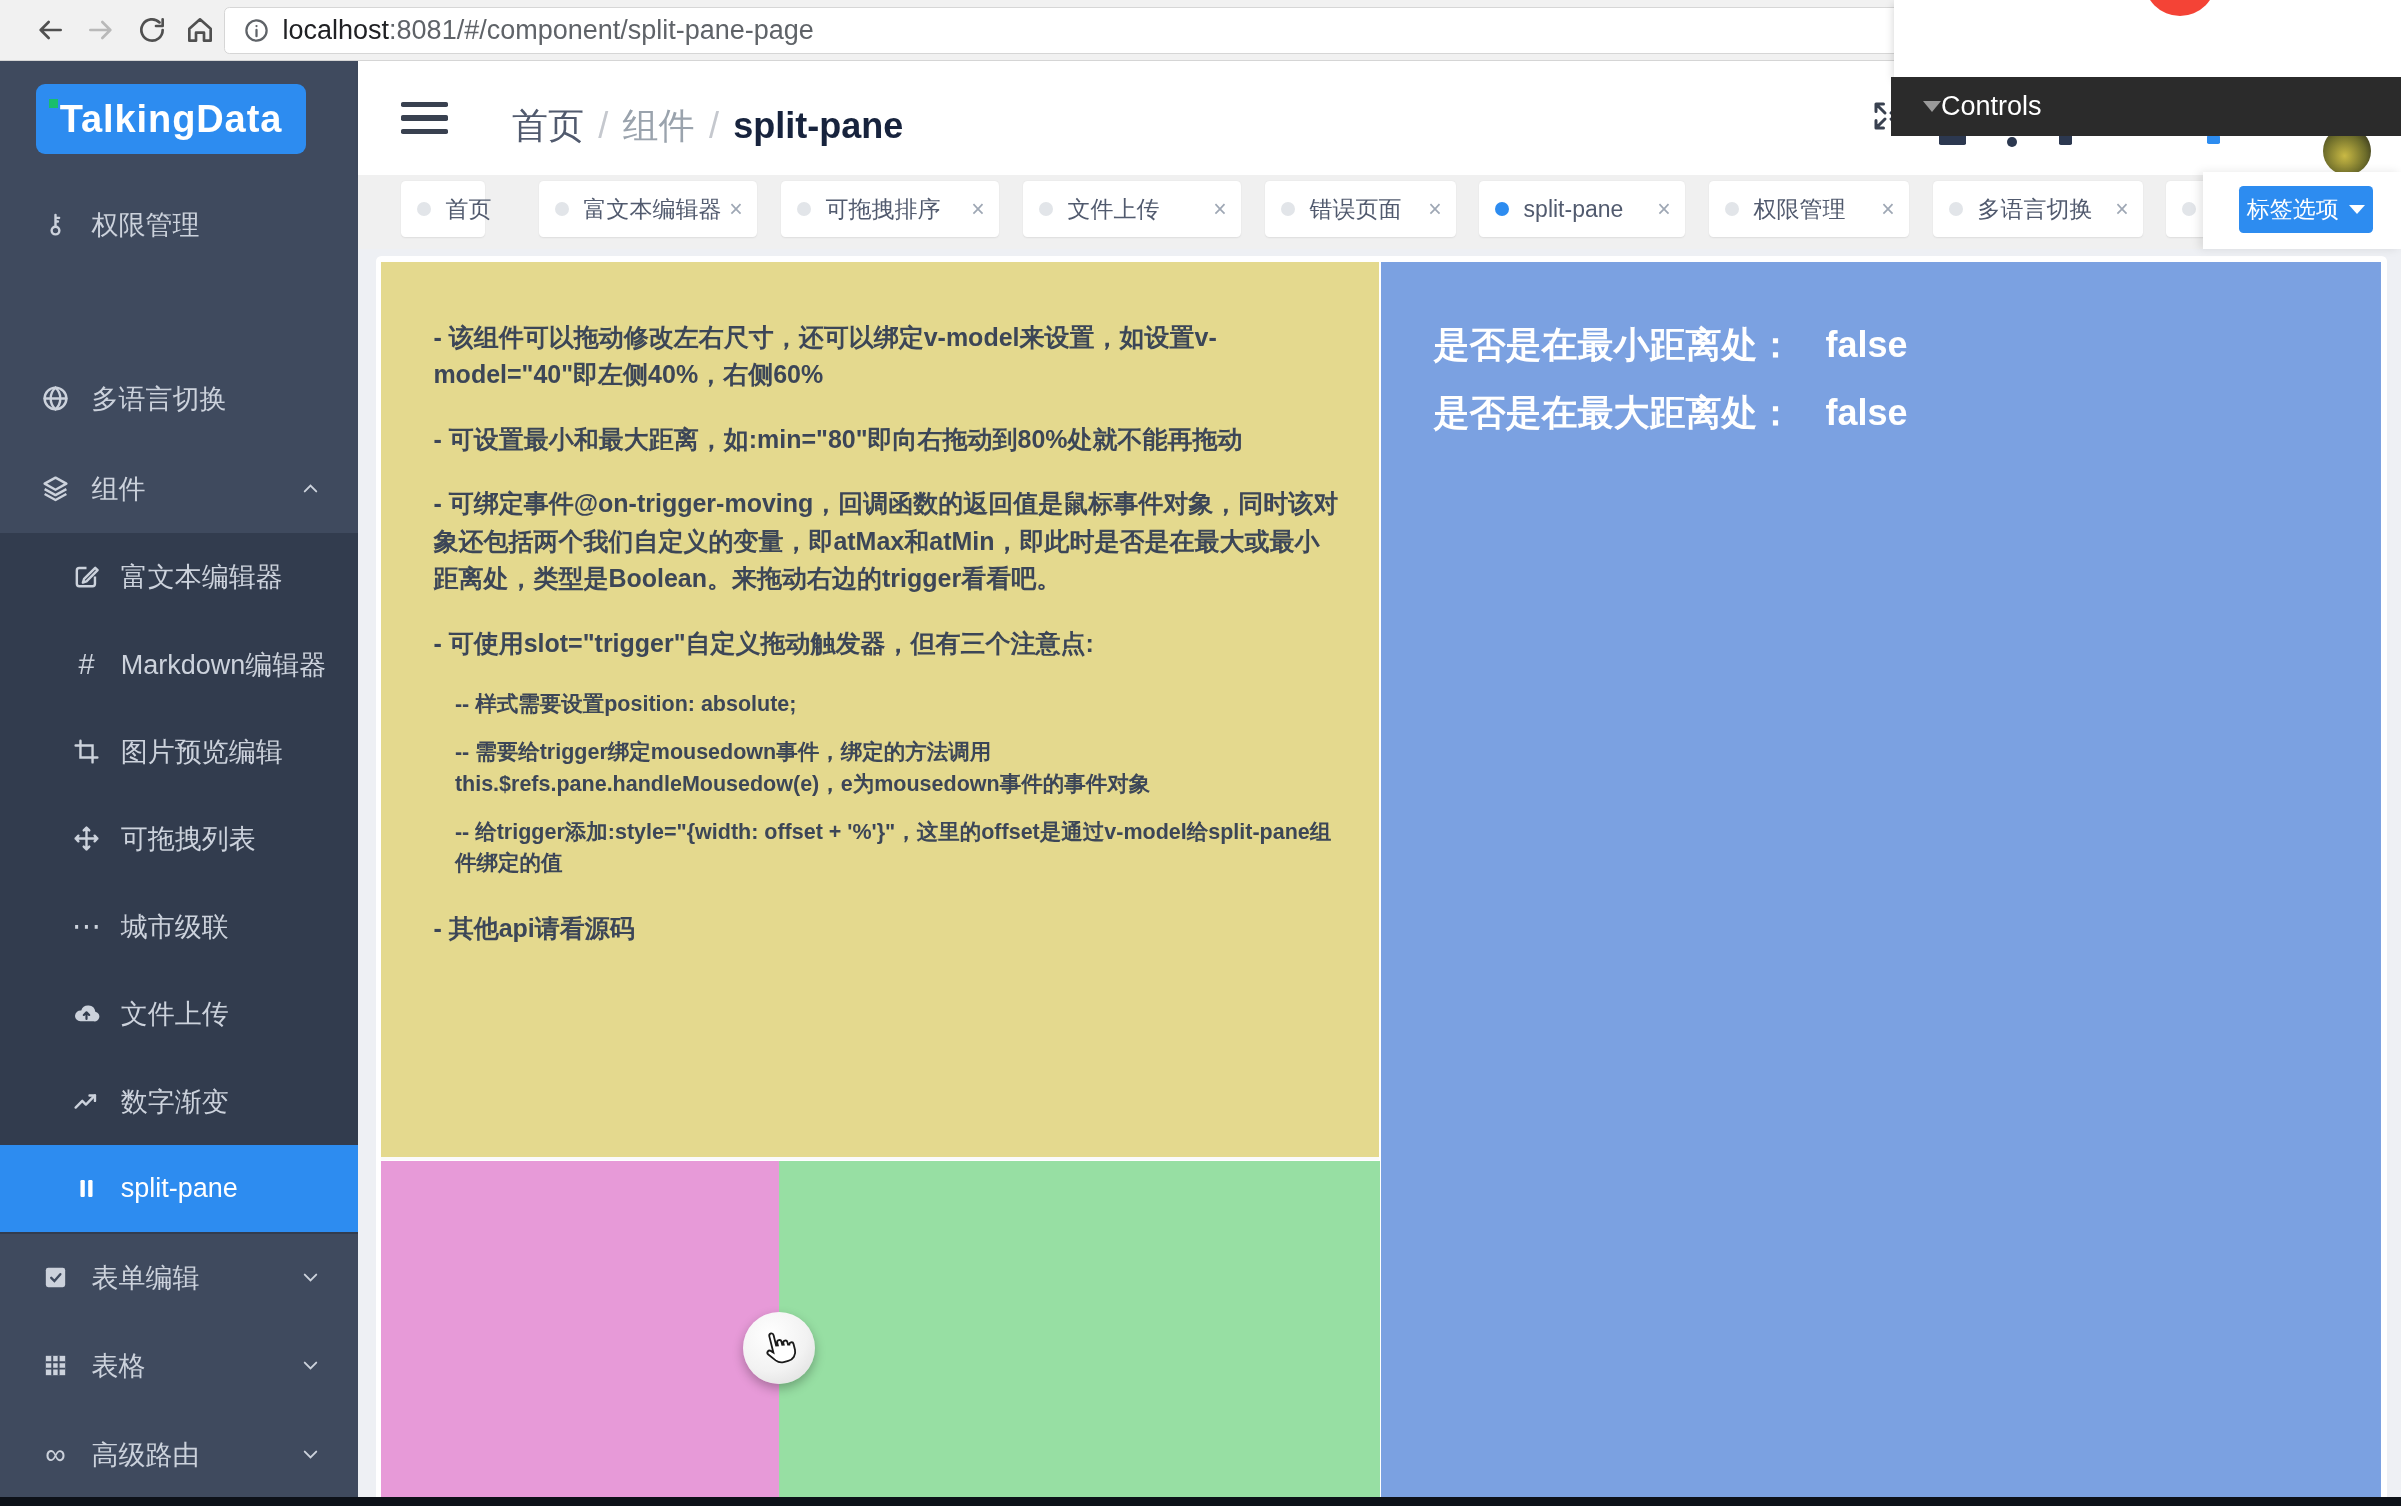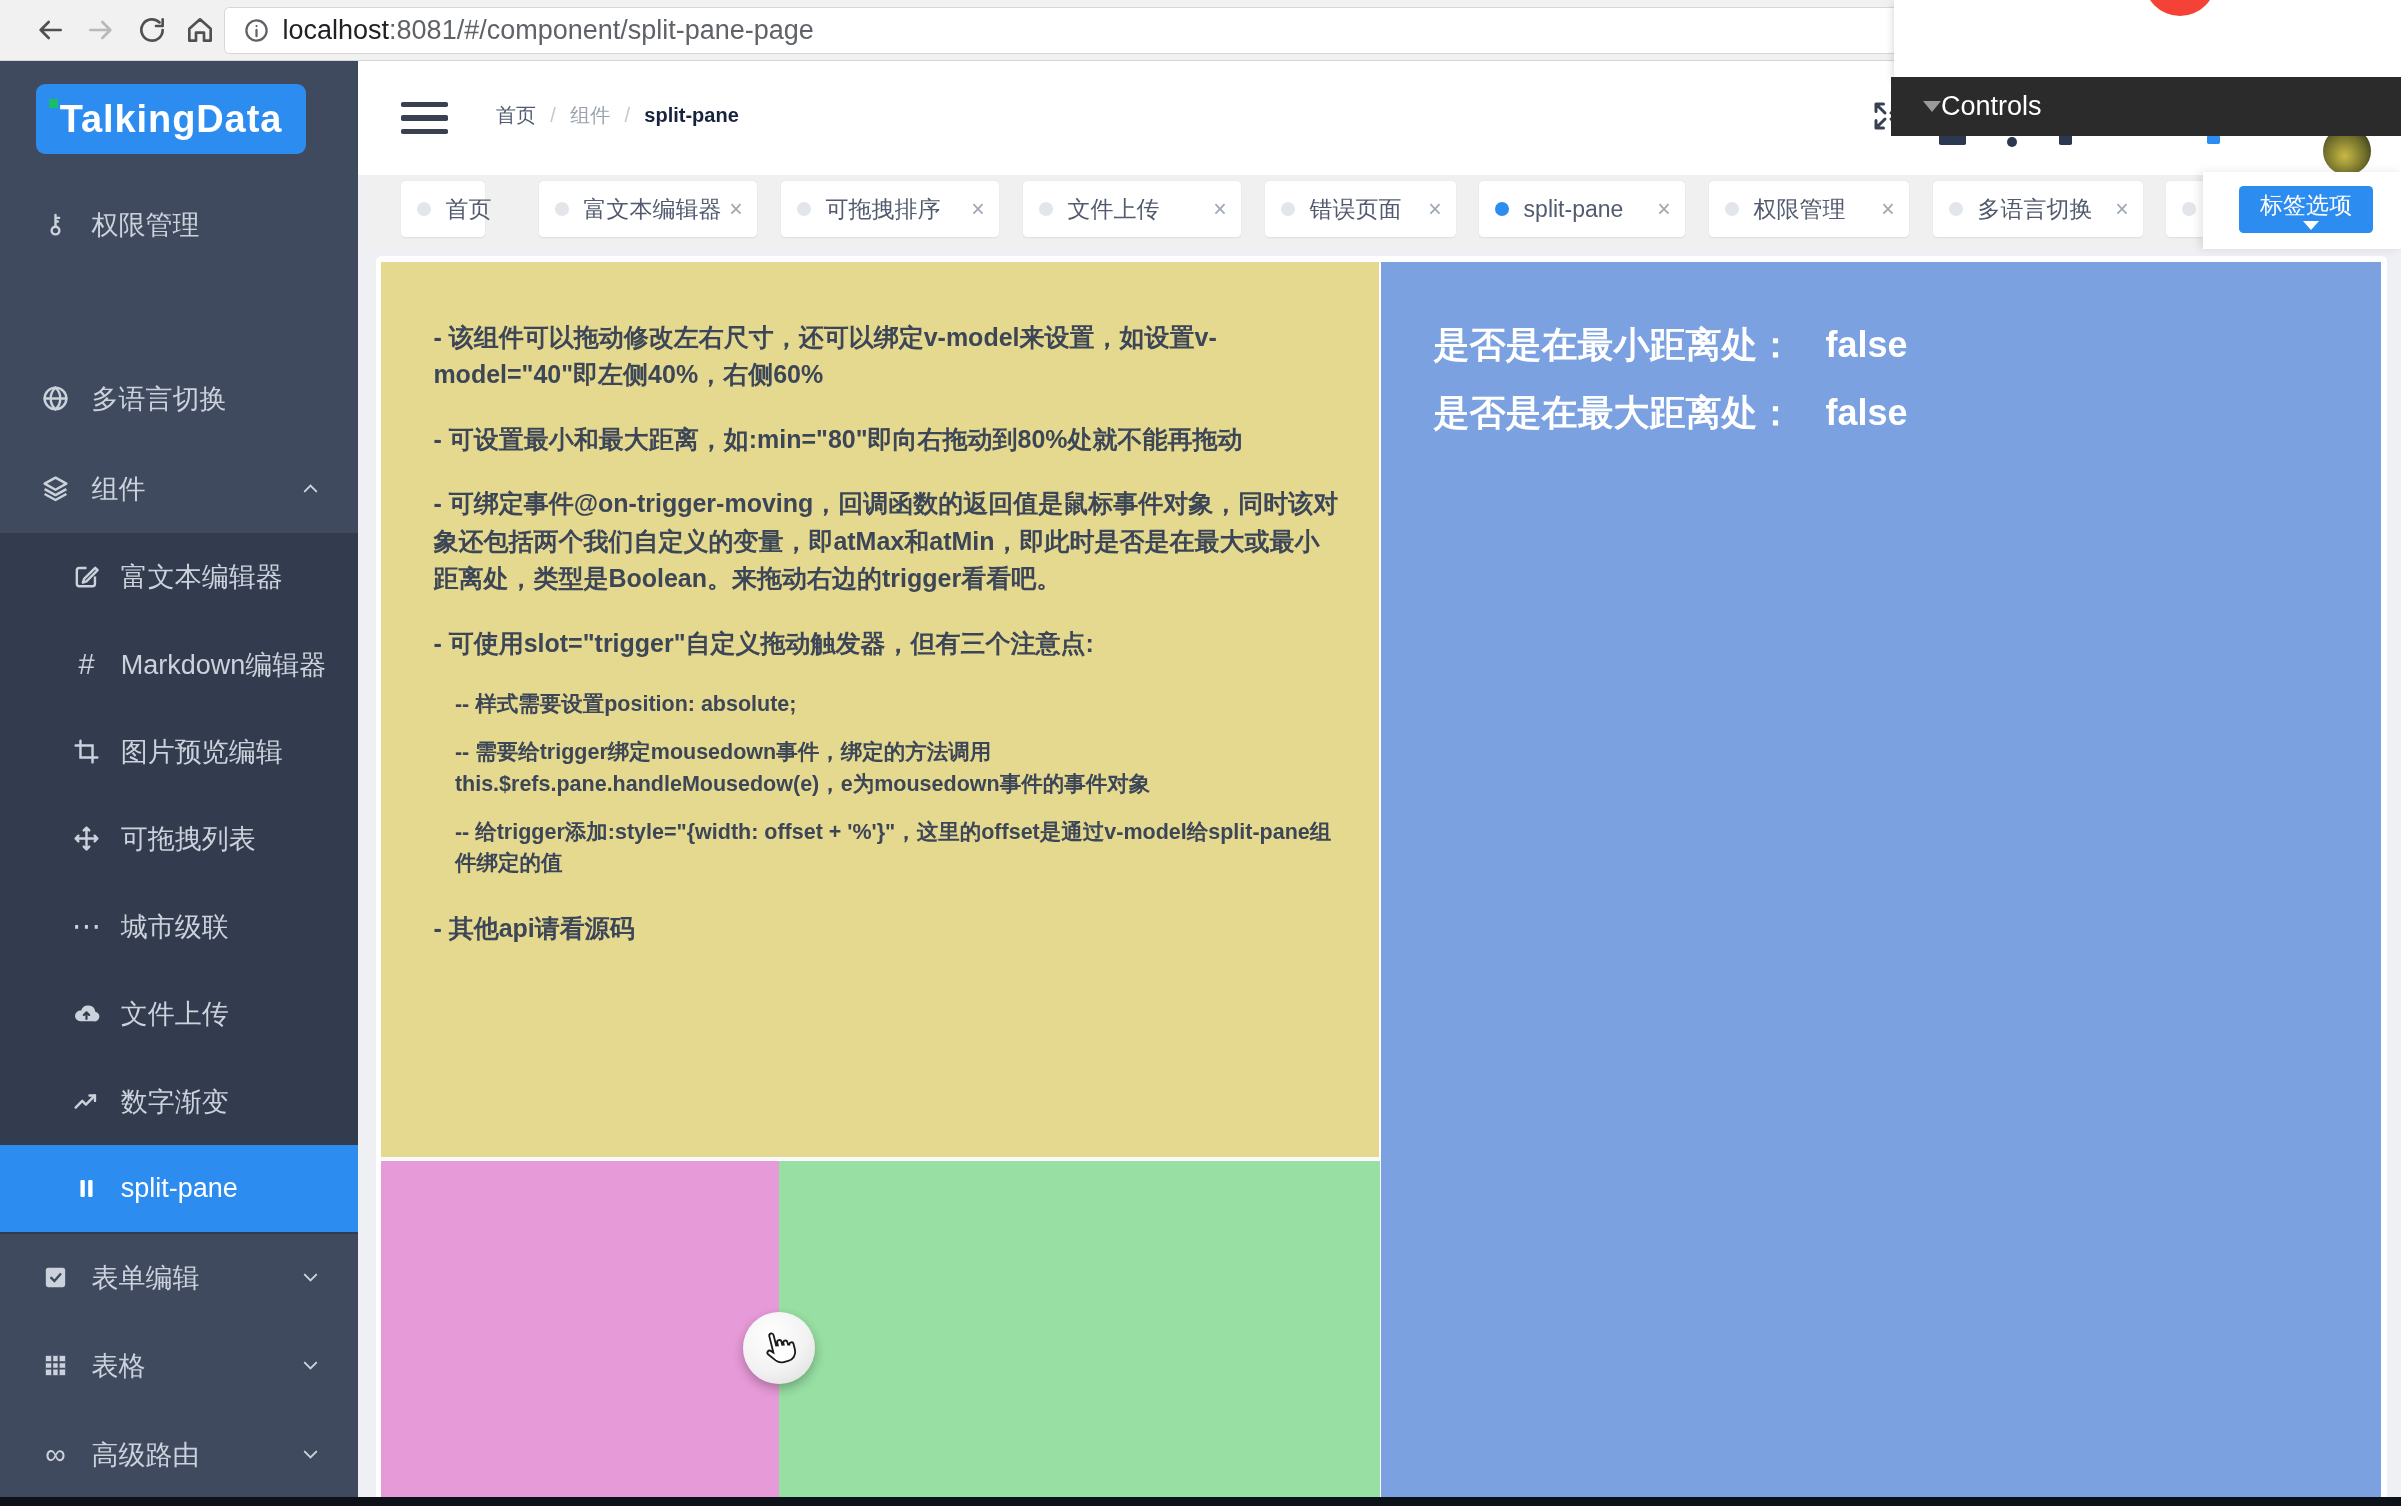--- a/index.html
+++ b/index.html
@@ -40,42 +40,42 @@
   .sub-item .lbl { margin-left:19.7px; white-space:nowrap; }
   .sub-item.active { background:#2d8cf0; color:#fff; }
   .txt-ic { margin-left:72px; width:29px; font-size:29px; line-height:29px; text-align:center; }
 
   
   .mheader { position:absolute; left:358px; top:61px; width:2043px; height:114px; background:#fff;
     box-shadow:0 1.8px 3.6px rgba(0,0,0,.06); }
   .burger { position:absolute; left:43px; top:41px; width:47px; height:32px; cursor:pointer; }
   .burger i { position:absolute; left:0; width:47px; height:5.4px; border-radius:1.8px; background:#394150; }
   .burger i:nth-child(1){top:0;} .burger i:nth-child(2){top:13.4px;} .burger i:nth-child(3){top:27px;}
-  .crumbs { position:absolute; left:138px; top:41px; font-size:20px; color:#515a6e; white-space:nowrap; }
+  .crumbs { position:absolute; left:154px; top:41px; font-size:36px; color:#515a6e; white-space:nowrap; }
   .crumbs .sep { color:#c5c8ce; margin:0 14.3px; }
   .crumbs .dim { color:#9aa3ad; }
   .crumbs .cur { color:#17233d; font-weight:bold; }
   .sliver { position:absolute; background:#2c3850; border-radius:1.8px; }
   .avatar { position:absolute; left:2323px; top:127px; width:48px; height:48px; border-radius:50%;
     background:radial-gradient(circle at 45% 60%, #c9b944, #6b6b2a 55%, #23231a 90%); }
   .expand-ic { position:absolute; left:1870px; top:98px; width:36px; height:36px; color:#394150; z-index:5; }
 
   
   .tabstrip { position:absolute; left:358px; top:175px; width:2043px; height:74px; background:#f0f0f0; }
   .tab { position:absolute; top:6.3px; height:56px; background:#fff; border-radius:4.5px;
     box-shadow:0 0.9px 1.8px rgba(0,0,0,.08); display:flex; align-items:center; cursor:pointer; }
   .tab .dot { width:14.3px; height:14.3px; border-radius:50%; background:#e2e5e9; margin-left:16px; flex:0 0 auto; }
   .tab.active .dot { background:#2d8cf0; }
   .tab .tlbl { margin-left:14.3px; font-size:23px; color:#515a6e; white-space:nowrap; }
   .tab .x { margin-left:auto; margin-right:14.3px; font-size:23px; color:#9ea7b4; }
   .opt-panel { position:absolute; left:2203px; top:172px; width:199px; height:77px; background:#fff;
     box-shadow:-3.6px 0 9px rgba(0,0,0,.10); z-index:6; }
   .opt-btn { position:absolute; left:36px; top:14.3px; width:134px; height:47px; background:#2d8cf0;
     border-radius:4.5px; color:#fff; font-size:23px; display:flex; align-items:center; justify-content:center;
-    cursor:pointer;flex-direction:column; }
+    cursor:pointer; }
   .opt-btn .caret { width:0; height:0; border-left:8px solid transparent; border-right:8px solid transparent;
     border-top:9.8px solid #fff; margin-left:10.7px; }
 
   
   .page { position:absolute; left:358px; top:249px; width:2043px; height:1257px; background:#eef0f4; }
   .card { position:absolute; left:18px; top:7.2px; width:2011px; height:1250px; background:#fff;
     border-radius:5.4px; }
   .demo { position:absolute; left:5.4px; top:5.4px; width:2000px; height:1245px; }
   .pane-left-top { position:absolute; left:0; top:0; width:998px; height:895px; background:#e4d98e; }
   .pane-right { position:absolute; left:1000px; top:0; width:1000px; height:1245px; background:#7ba1e1; }

